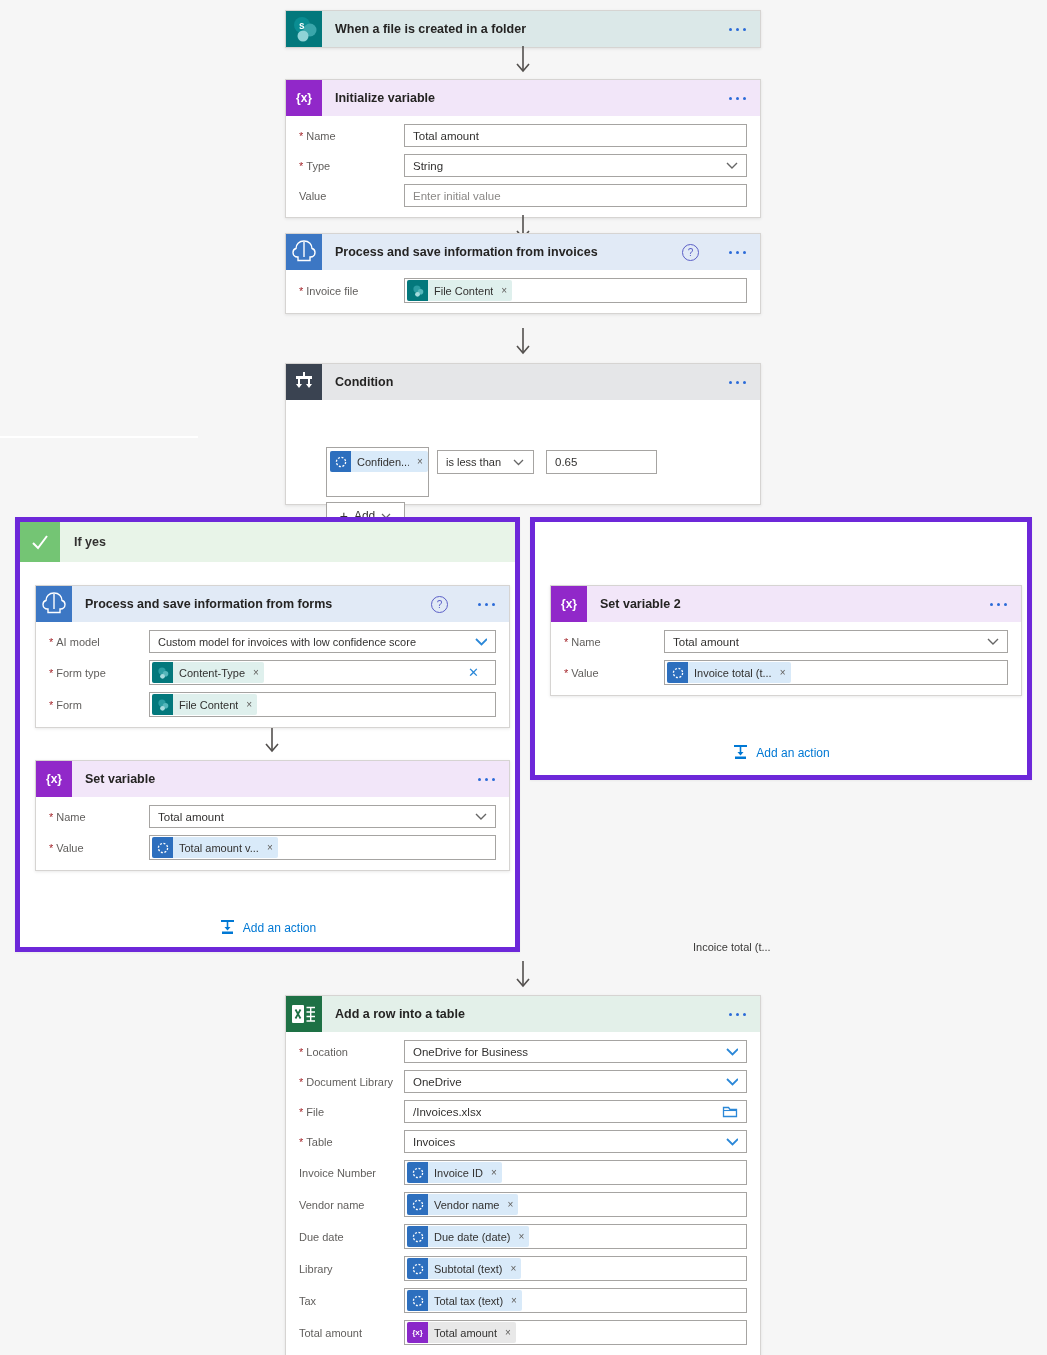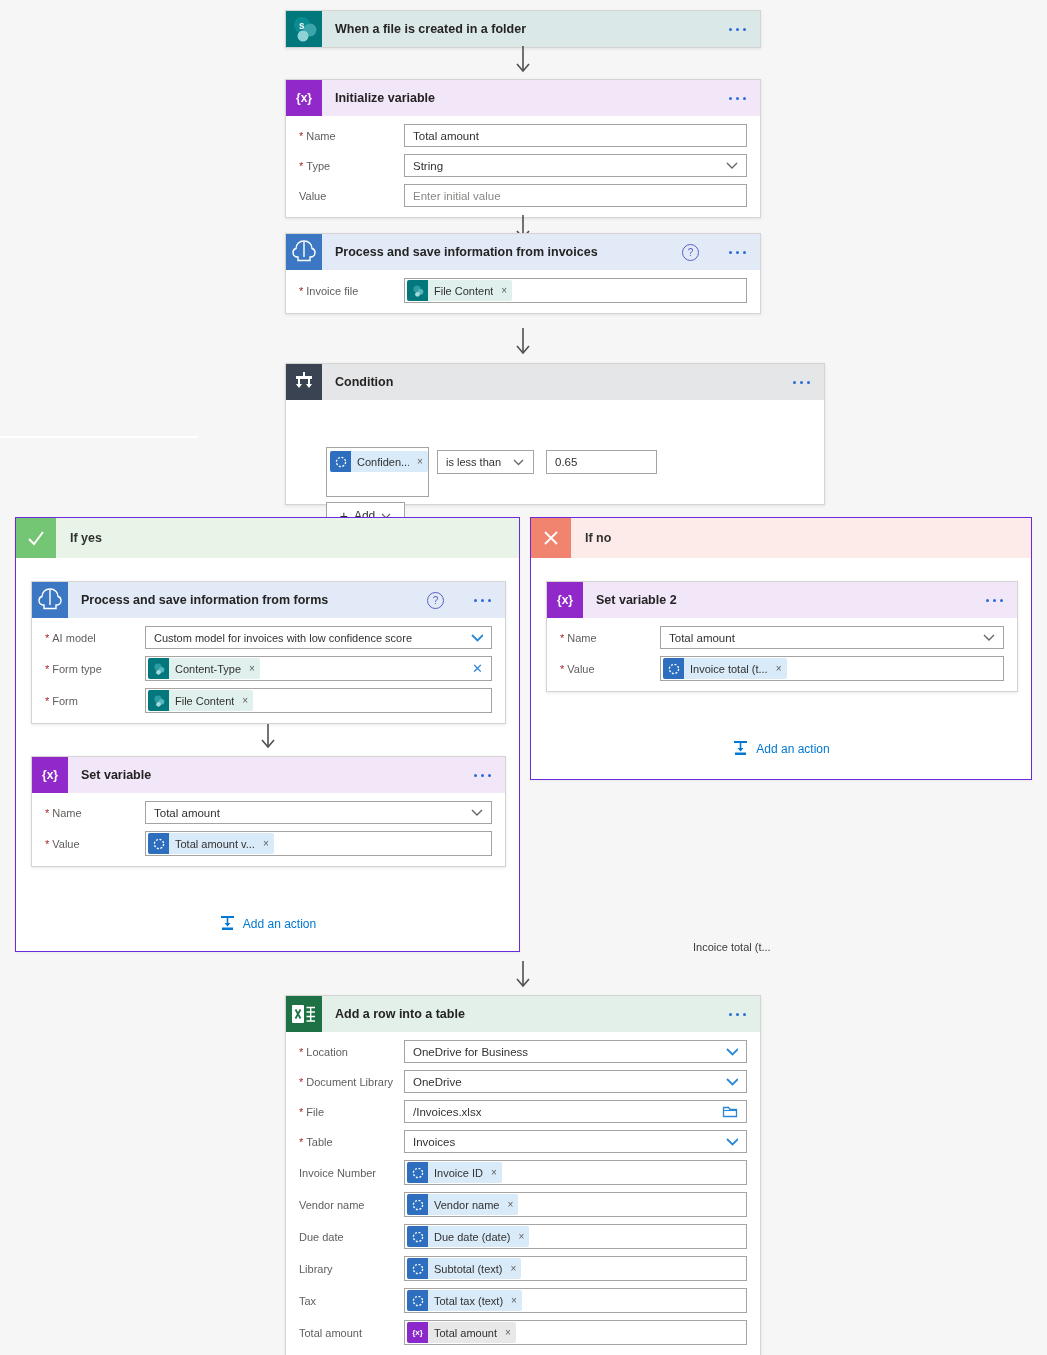--- a/index.html
+++ b/index.html
@@ -24,26 +24,26 @@
   .chip{display:inline-flex;align-items:center;height:21px;border-radius:2px;padding-right:5px;font-size:11px;color:#323130;gap:6px;max-width:100%;}
   .chip-sp{background:#dff0ed;}
   .chip-ai{background:#d9eaf9;}
   .chip-var{background:#e8e8e8;}
   .cico{width:21px;height:21px;flex:0 0 21px;display:flex;align-items:center;justify-content:center;border-radius:2px 0 0 2px;}
   .ico-sp{background:#03787c;}
   .ico-ai{background:#2d6fbe;}
   .ico-var{background:#8a28c9;color:#fff;font-size:8px;font-weight:bold;}
   .cx{font-size:10px;color:#5f5d5b;margin-left:2px;cursor:pointer;}
   .clab{white-space:nowrap;overflow:hidden;}
-  .chip-input{padding:0;height:25px;align-items:center;padding-left:2px;}
+  .chip-input{padding:8px;height:25px;align-items:center;padding-left:2px;}
   .arrow{position:absolute;}
   .strip{display:flex;align-items:center;height:40px;}
   .strip-icon{width:40px;height:40px;flex:0 0 40px;display:flex;align-items:center;justify-content:center;}
   .strip-label{padding-left:14px;font-size:12.5px;font-weight:bold;color:#323130;}
-  .branch{position:absolute;background:#fff;border:1px solid #6d28d9;box-shadow:0 1px 2px rgba(0,0,0,.05);box-sizing:border-box;}
+  .branch{position:absolute;background:#fff;border:5px solid #6d28d9;box-shadow:0 1px 2px rgba(0,0,0,.05);box-sizing:border-box;}
   .addaction{position:absolute;display:flex;align-items:center;gap:7px;color:#0078d4;font-size:12px;cursor:pointer;}
   .clearx{color:#2b88d8;font-size:13px;margin-left:auto;cursor:pointer;}
   .stray{position:absolute;font-size:11px;color:#3b3a39;}
   .artifact{position:absolute;background:#fff;}
   .addbtn{position:absolute;border:1px solid #a6a4a2;background:#fff;display:flex;align-items:center;justify-content:center;gap:6px;font-size:12px;color:#323130;cursor:pointer;}
   .plus{font-size:14px;color:#323130;}
 </style>
 </head>
 <body>
 
@@ -149,21 +149,21 @@
         </div>
       </div>
     </div>
   </div>
 
   <svg class="arrow" style="left:514px;top:328px;" width="18" height="32">
       <line x1="9" y1="0" x2="9" y2="24" stroke="#53504e" stroke-width="1.6"></line>
       <polyline points="3,18 9,25 15,18" fill="none" stroke="#53504e" stroke-width="1.6"></polyline>
     </svg>
 
-  <div class="card" style="left:285px;top:363px;width:540px;height:142px;">
+  <div class="card" style="left:285px;top:363px;width:476px;height:142px;">
     <div class="hdr" style="background:#e5e6e8;">
       <div class="hdr-icon" style="background:#3a4351;">
         <svg width="36" height="36" viewBox="0 0 36 36">
             <path d="M18 8v4" stroke="#fff" stroke-width="2"></path>
             <rect x="10" y="12" width="16" height="3" fill="#fff"></rect>
             <path d="M13 15v5 M23 15v5" stroke="#fff" stroke-width="2"></path>
             <polygon points="10,20 16,20 13,24" fill="#fff"></polygon>
             <polygon points="20,20 26,20 23,24" fill="#fff"></polygon>
           </svg>
       </div>
@@ -328,28 +328,20 @@
           <path d="M2 2h13" stroke="#0078d4" stroke-width="2"></path>
           <path d="M8.5 2v7" stroke="#0078d4" stroke-width="1.6"></path>
           <polygon points="5.5,8 11.5,8 8.5,11.5" fill="#0078d4"></polygon>
           <rect x="3" y="12.5" width="11" height="2.5" fill="#0078d4"></rect>
         </svg>
       <span>Add an action</span>
     </div>
   </div>
 
   <div class="branch" style="left:530px;top:517px;width:502px;height:263px;">
-    <div class="strip" style="background:#fcebe9;">
-      <div class="strip-icon" style="background:#f0846f;">
-        <svg width="20" height="20" viewBox="0 0 20 20">
-            <path d="M4 4 L16 16 M16 4 L4 16" stroke="#fff" stroke-width="1.8"></path>
-          </svg>
-      </div>
-      <div class="strip-label">If no</div>
-    </div>
 
     <div class="card" style="left:15px;top:63px;width:472px;">
       <div class="hdr" style="background:#f2e6f9;">
         <div class="hdr-icon" style="background:#9128c9;color:#fff;font-size:12px;font-weight:bold;">
             <span>{x}</span>
           </div>
         <div class="hdr-title">Set variable 2</div>
         <div class="dots">
             <i></i>
             <i></i>

